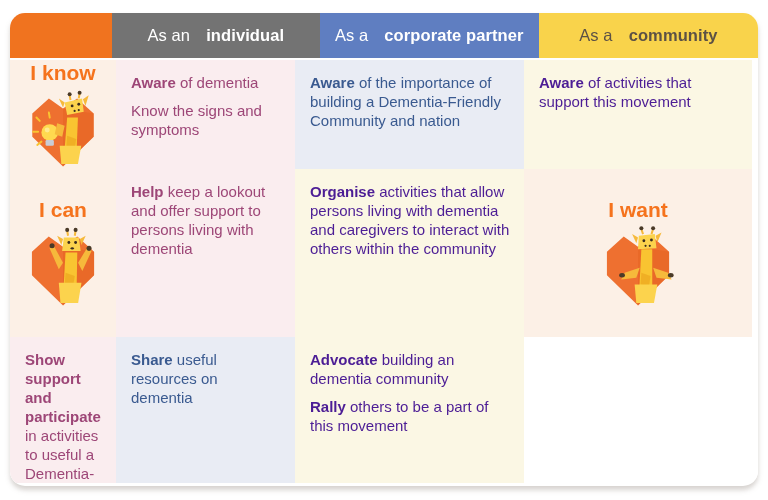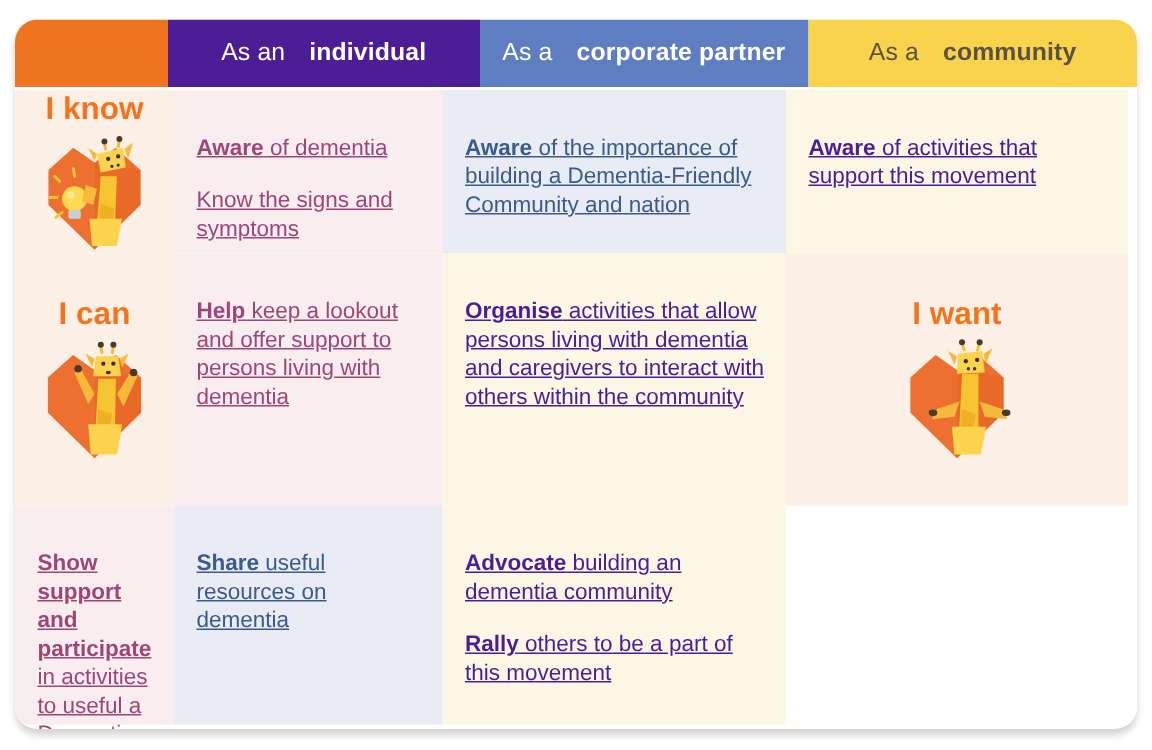--- a/index.html
+++ b/index.html
@@ -15,39 +15,39 @@
     box-shadow:0 4px 5px rgba(140,130,120,0.35);
   }
   
   .header-row{display:flex;height:45px;}
   .hcell{
     display:flex;align-items:center;justify-content:center;
     font-size:16.5px;letter-spacing:.1px;color:#ffffff;
   }
   .hcell b{margin-left:4px;font-weight:700;padding-left:12px;}
   .hc0{width:107px;background:#F0731F;}
-  .hc1{width:218px;background:#4c1d95;}
+  .hc1{width:218px;background:#737373;}
   .hc2{width:230px;background:#5F7EC1;}
   .hc3{width:230px;background:#F9D34B;color:#5C5145;}
   
   .body{
     margin-top:2px;
     display:grid;
     grid-template-columns:106px 179px 229px 228px;
     grid-template-rows:109px 168px 146px;
     gap:0;
     background:#ffffff;
   }
   .cell{box-sizing:border-box;}
   .c-label{background:#FCF0E6;display:flex;flex-direction:column;align-items:center;justify-content:center;padding-top:2px;}
   .c-ind{background:#FAEDEF;color:#9D4677;}
   .c-corp{background:#E9ECF4;color:#3A5A90;}
   .c-comm{background:#FBF7E4;color:#4c1d95;}
   .c-text{padding:13px 12px 8px 15px;font-size:15px;line-height:19px;}
-  .para{margin:16px 0 9px 0;text-decoration:underline;}
+  .para{margin:0 0 9px 0;}
   .para b{font-weight:700;}
   .row-label{
     font-size:21px;font-weight:700;color:#F5731D;line-height:22px;
     margin-bottom:2px;text-align:center;
   }
   .mascot{display:block;width:84px;height:86px;}
 </style>
 </head>
 <body>
 

